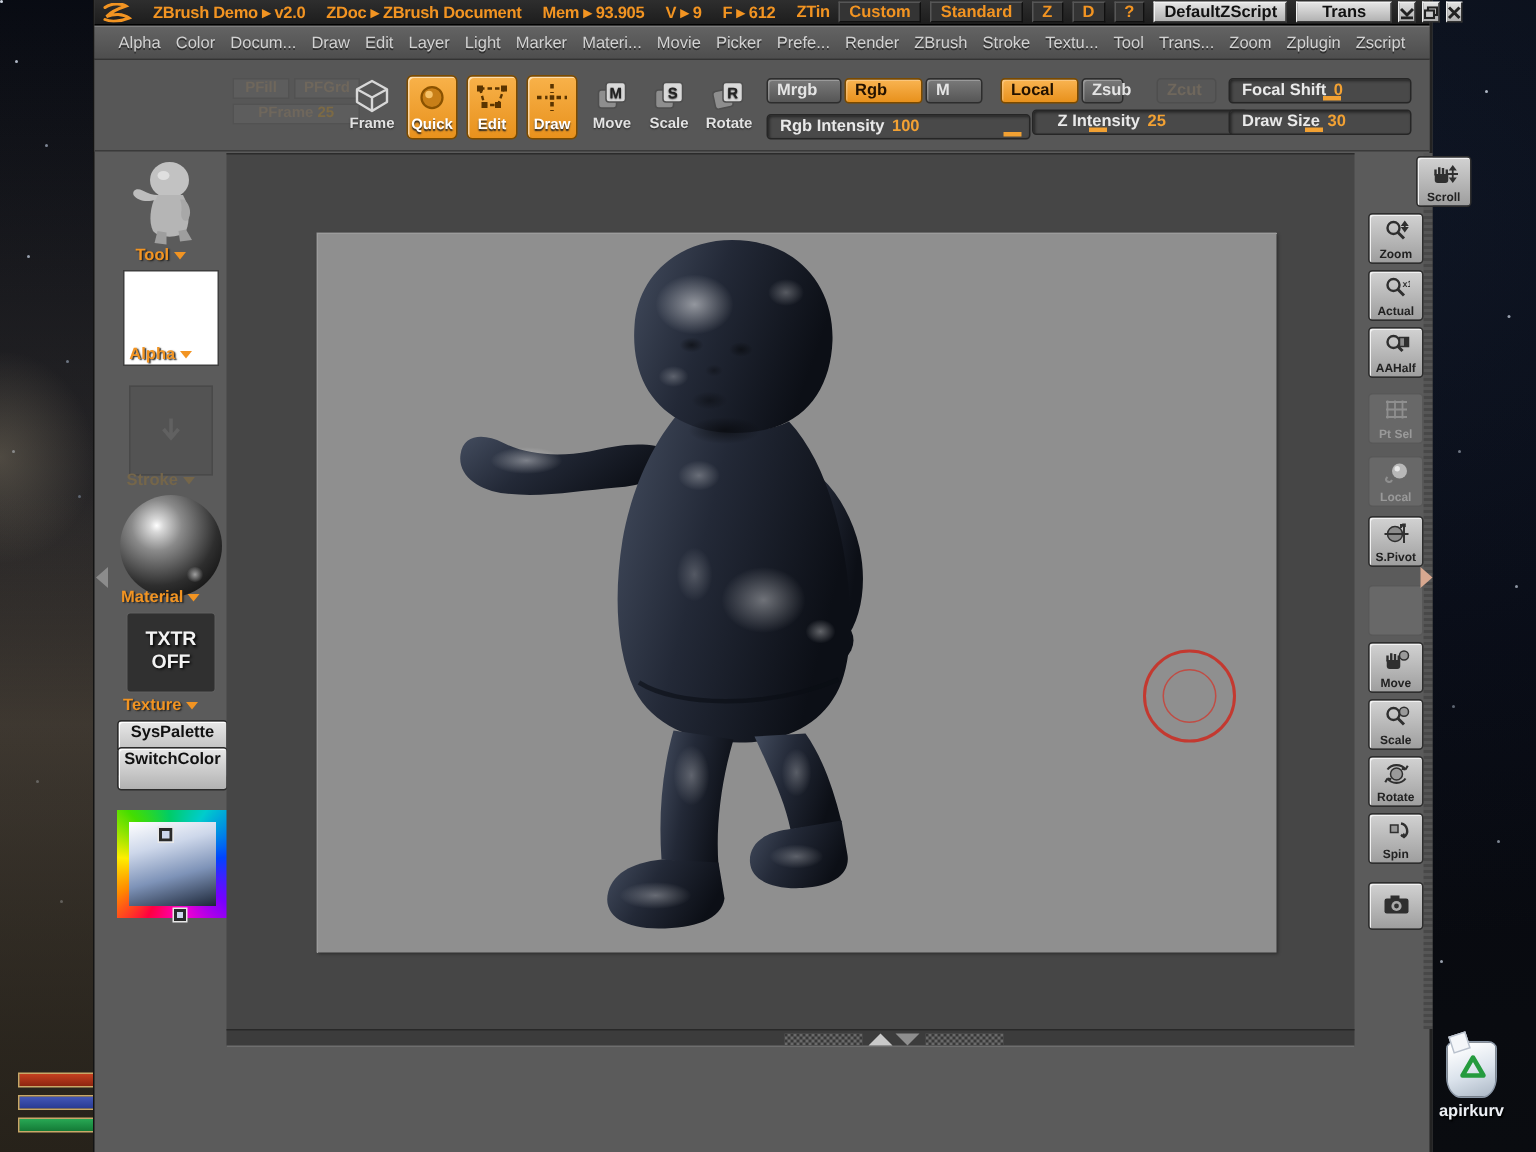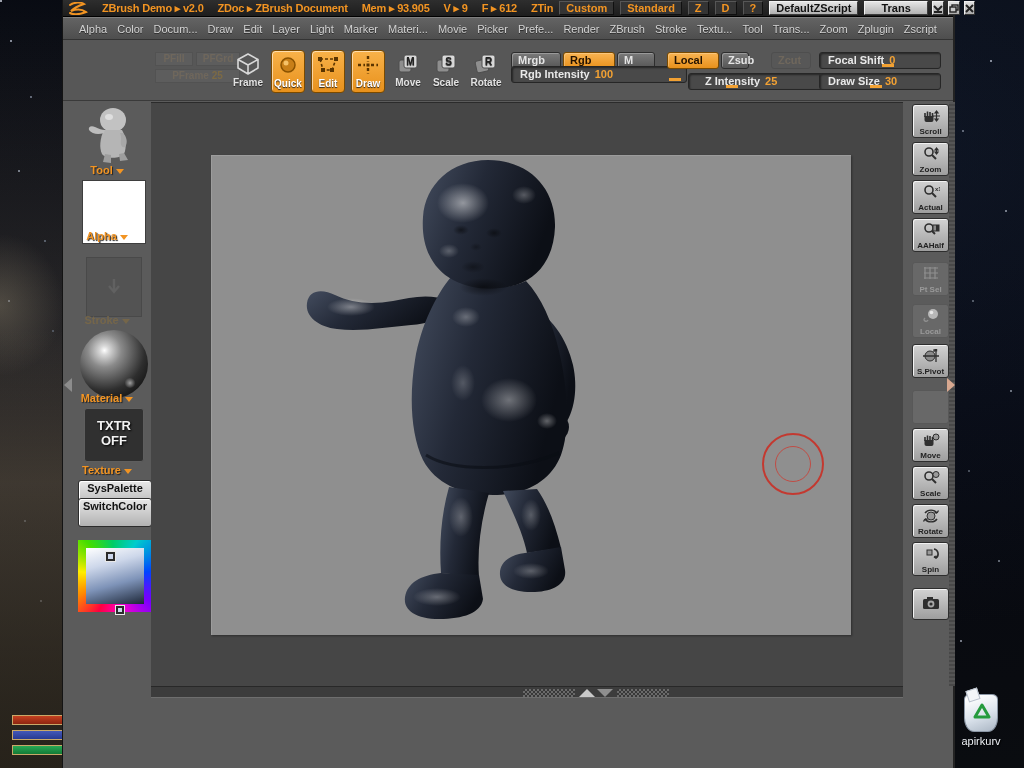--- a/index.html
+++ b/index.html
@@ -30,21 +30,21 @@
   .hud-blue  { top:730px; background:linear-gradient(180deg,#4458b8,#283a92); }
   .hud-green { top:745px; background:linear-gradient(180deg,#28a854,#147a36); }
 
   .recycle { position:absolute; left:950px; top:694px; width:62px; text-align:center; }
   .bin { position:relative; width:34px; height:38px; margin:0 auto;
     background: linear-gradient(160deg,#ffffff 10%, #dbe3ec 55%, #aab6c4 100%);
     border-radius:6px 6px 10px 10px / 5px 5px 14px 14px; border:1px solid #8b97a6; }
   .bin .paper { position:absolute; left:2px; top:-6px; width:12px; height:12px; background:#f4f6f9;
     border:1px solid #b8c0cc; transform:rotate(-18deg); }
   .bin svg { position:absolute; left:5px; top:7px; }
-  .recycle-label { margin-top:3px; font-size:11px; color:#eceff4; text-shadow:1px 1px 1px #000; }
+  .recycle-label { margin-top:3px; font-size:11px; color:#eceff4; text-shadow:1px 1px 1px #000;font-weight:bold; }
 
   
   #zwin { position:absolute; left:62px; top:0; width:893px; height:768px;
     background:#5b5b5b; border-left:1px solid #141414; border-right:2px solid #232323; }
 
   
   .titlebar { position:relative; height:17px; background:linear-gradient(180deg,#2e2e2e,#1d1d1d);
     border-bottom:1px solid #000; display:flex; align-items:center; font-size:11px; font-weight:bold;
     color:#f29422; white-space:nowrap; }
   .tseg { margin-left:14px; letter-spacing:-0.2px; }
@@ -329,21 +329,21 @@
           <rect x="8" y="3" width="13" height="13" rx="2" fill="#d9d9d9" stroke="#4e4e4e"></rect>
           <text x="14.5" y="13" font-size="10" font-weight="bold" fill="#222" text-anchor="middle" font-family="Liberation Sans, sans-serif">R</text>
             </svg>
         </div>
         <div>Rotate</div>
       </div>
 
       <div class="tgl" style="left:448px; top:12px; width:50px;">Mrgb</div>
       <div class="tgl on" style="left:500px; top:12px; width:52px;">Rgb</div>
       <div class="tgl" style="left:554px; top:12px; width:38px;">M</div>
-      <div class="slider" style="left:448px; top:26px; width:176px;">
+      <div class="slider" style="left:448px; top:36px; width:176px;">
         <span>Rgb Intensity</span><span class="val">100</span>
         <span class="tick" style="left:90%;"></span>
       </div>
 
       <div class="tgl on" style="left:604px; top:12px; width:52px;">Local</div>
       <div class="tgl" style="left:658px; top:12px; width:28px;">Zsub</div>
       <div class="tgl dis" style="left:708px; top:12px; width:40px;">Zcut</div>
       <div class="slider" style="left:625px; top:33px; width:144px; padding-left:16px;">
         <span>Z Intensity</span><span class="val">25</span>
         <span class="tick" style="left:26%;"></span>
@@ -488,21 +488,21 @@
     <div class="tray-divider">
       <div class="hatch" style="left:372px; width:52px;"></div>
       <div class="tri-up" style="left:428px;"></div>
       <div class="tri-down" style="left:446px;"></div>
       <div class="hatch" style="left:466px; width:52px;"></div>
     </div>
 
     <div class="vtrack"></div>
     <div class="rshelf">
 
-      <div class="rbtn" style="top:2px;">
+      <div class="rbtn" style="top:2px;margin-left:32px;">
         <div class="ric">
           <svg width="18" height="16" viewBox="0 0 18 16">
               <path d="M3 9 V5 M5.5 9 V3.5 M8 9 V4 M10.5 9 V5" stroke="#2f2f2f" stroke-width="1.6"></path>
           <path d="M2.5 8 h9 v4 a2 2 0 0 1 -2 2 h-5 a2 2 0 0 1 -2 -2 z" fill="#2f2f2f"></path>
           <path d="M14.5 3 V13 M10.5 8 H18 M14.5 3 l-1.5 2 h3 z M14.5 13 l-1.5 -2 h3 z" stroke="#2f2f2f" stroke-width="1.2" fill="#2f2f2f"></path>
             </svg>
         </div>
         <div class="rlabel">Scroll</div>
       </div>
 

